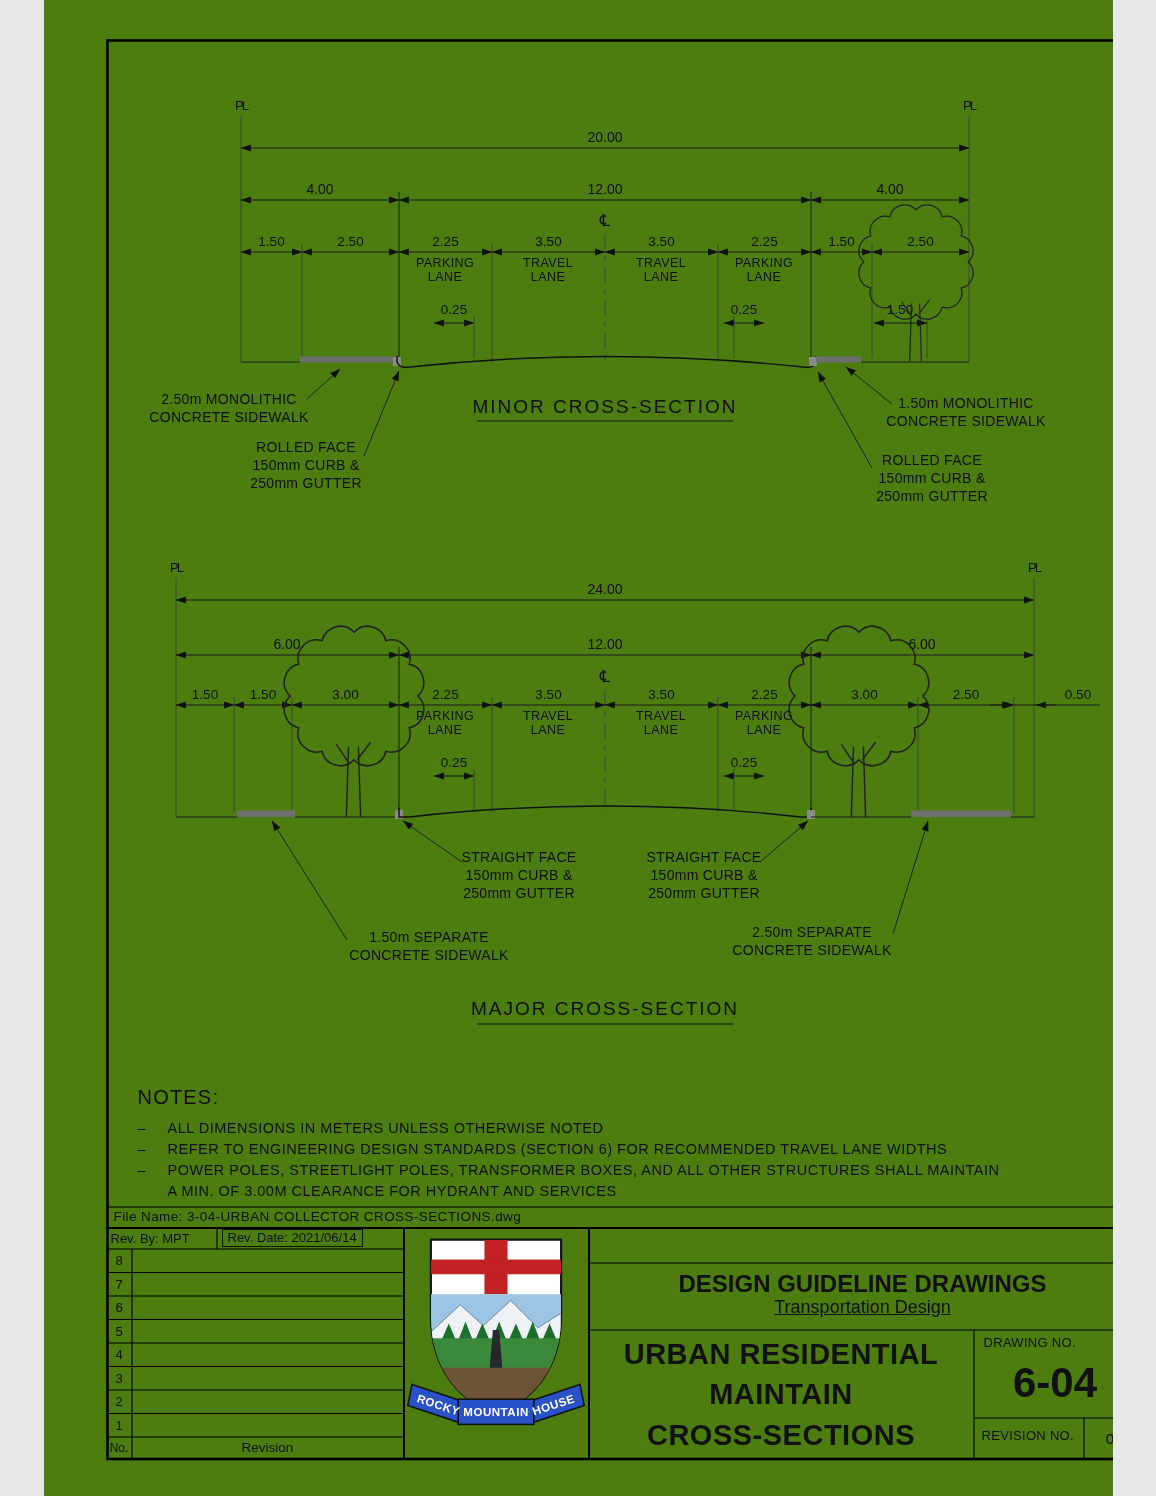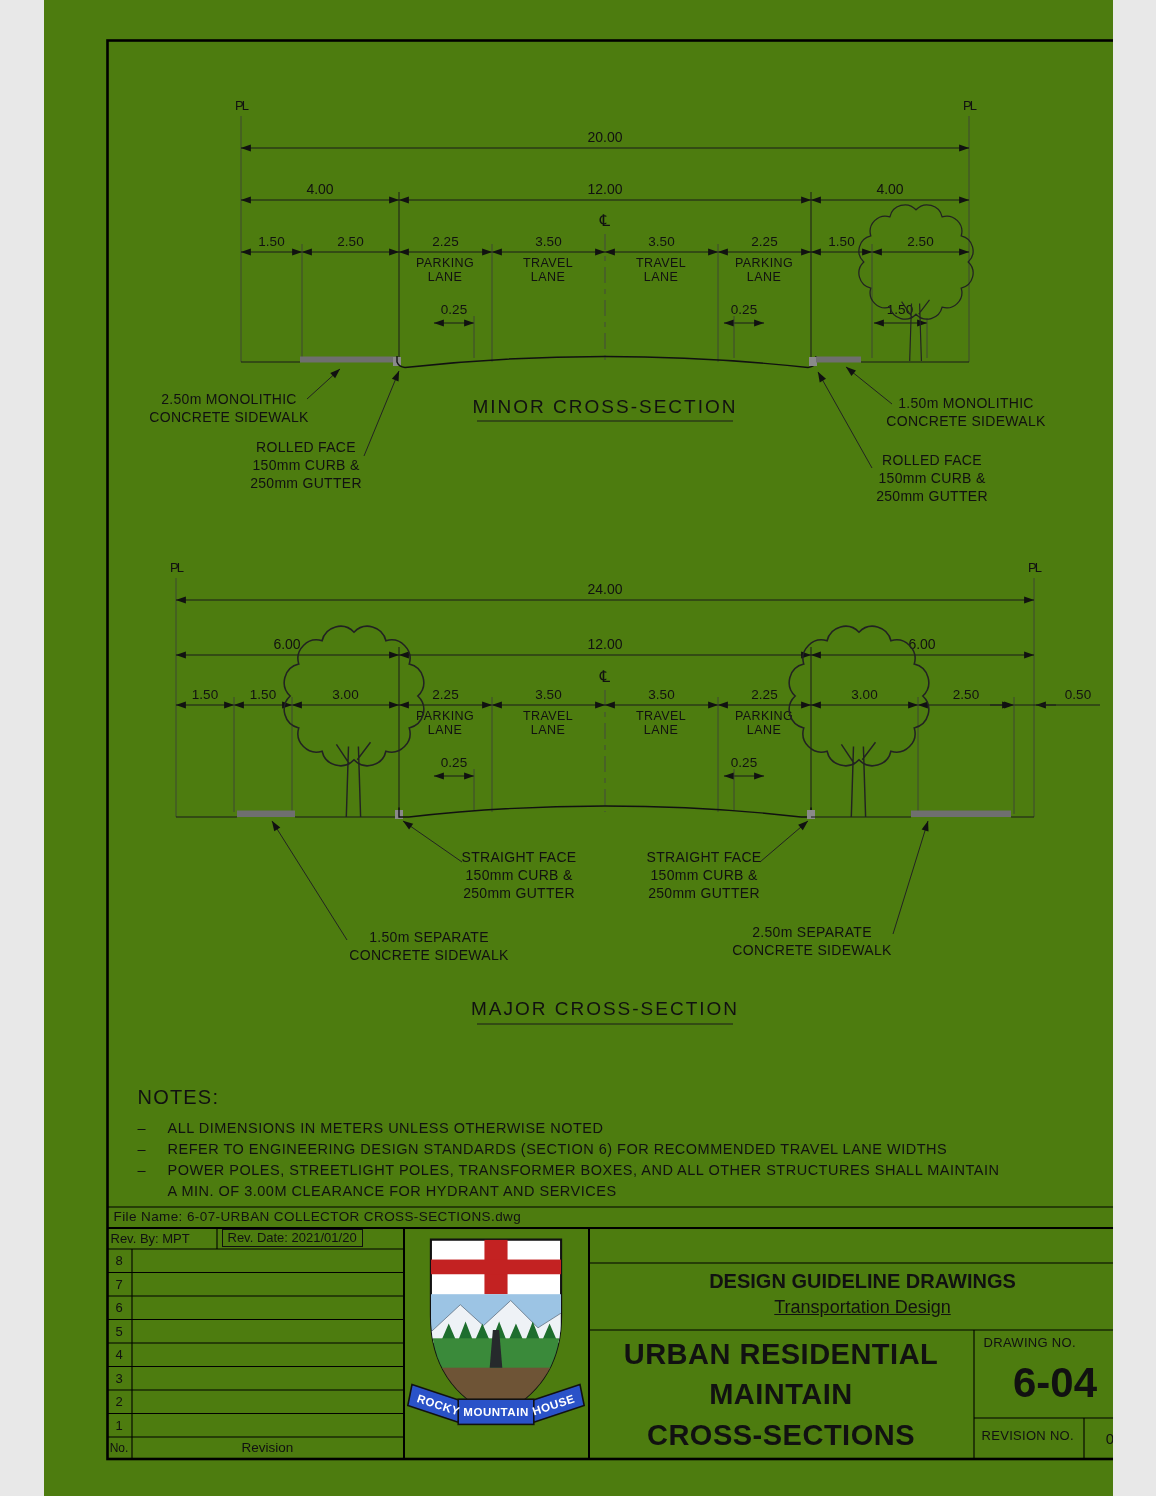--- a/index.html
+++ b/index.html
@@ -38,21 +38,21 @@
   .notes-heading{font-size:20px;letter-spacing:1.2px;margin-bottom:9px;}
   .note-row{display:flex;font-size:14.5px;letter-spacing:.5px;line-height:21px;}
   .note-bullet{width:30px;flex:0 0 30px;}
   .file-bar{left:70px;top:1209px;font-size:13.5px;letter-spacing:.4px;}
   .rev-by{left:67px;top:1231px;font-size:13px;}
   .rev-date{left:178px;top:1229px;font-size:13px;border:1.6px solid #111;padding:0 5px;height:16px;line-height:16px;}
   .revnum{left:63px;width:25px;height:23px;line-height:23px;text-align:center;font-size:13px;}
   .no-label{left:63px;top:1437px;width:25px;height:22px;line-height:22px;text-align:center;font-size:12px;}
   .revision-label{left:88px;top:1437px;width:272px;height:22px;line-height:22px;text-align:center;font-size:13.5px;border-radius:9px;}
   .town{left:545px;top:1232px;width:548px;height:31px;line-height:31px;text-align:center;font-size:23px;font-weight:bold;}
-  .series{left:545px;top:1270px;width:548px;text-align:center;font-size:20px;font-weight:bold;}
+  .series{left:545px;top:1270px;width:548px;text-align:center;font-size:24px;font-weight:bold;}
   .discipline{left:545px;top:1297px;width:548px;text-align:center;font-size:18px;text-decoration:underline;}
   .sheet-title{left:545px;top:1330px;width:385px;height:129px;display:flex;flex-direction:column;
     justify-content:space-evenly;align-items:center;font-size:29px;font-weight:bold;letter-spacing:.5px;}
   .drawing-no-label{left:940px;top:1335px;font-size:13px;letter-spacing:.3px;}
   .drawing-no{left:930px;top:1352px;width:163px;height:62px;line-height:62px;text-align:center;font-size:42px;font-weight:bold;}
   .revision-no-label{left:938px;top:1428px;font-size:13px;letter-spacing:.3px;}
   .revision-no{left:1040px;top:1418px;width:53px;height:41px;line-height:41px;text-align:center;font-size:15px;}
 </style>
 </head>
 <body>
@@ -328,24 +328,24 @@
   <div class="note-row">
     <span class="note-bullet">–</span>
     <span>POWER POLES, STREETLIGHT POLES, TRANSFORMER BOXES, AND ALL OTHER STRUCTURES SHALL MAINTAIN</span>
   </div>
   <div class="note-row">
     <span class="note-bullet"></span>
     <span>A MIN. OF 3.00M CLEARANCE FOR HYDRANT AND SERVICES</span>
   </div>
 </div>
 
-<div class="abs file-bar">File Name: 6-07-URBAN COLLECTOR CROSS-SECTIONS.dwg</div>
+<div class="abs file-bar">File Name: 3-04-URBAN COLLECTOR CROSS-SECTIONS.dwg</div>
 
 <div class="abs rev-by">Rev. By: MPT</div>
-<div class="abs rev-date">Rev. Date: 2021/01/20</div>
+<div class="abs rev-date">Rev. Date: 2021/06/14</div>
 
 <span class="abs revnum" style="top:1249px">8</span>
 <span class="abs revnum" style="top:1272.5px">7</span>
 <span class="abs revnum" style="top:1296px">6</span>
 <span class="abs revnum" style="top:1319.5px">5</span>
 <span class="abs revnum" style="top:1343px">4</span>
 <span class="abs revnum" style="top:1366.5px">3</span>
 <span class="abs revnum" style="top:1390px">2</span>
 <span class="abs revnum" style="top:1413.5px">1</span>
 <div class="abs no-label">No.</div>

